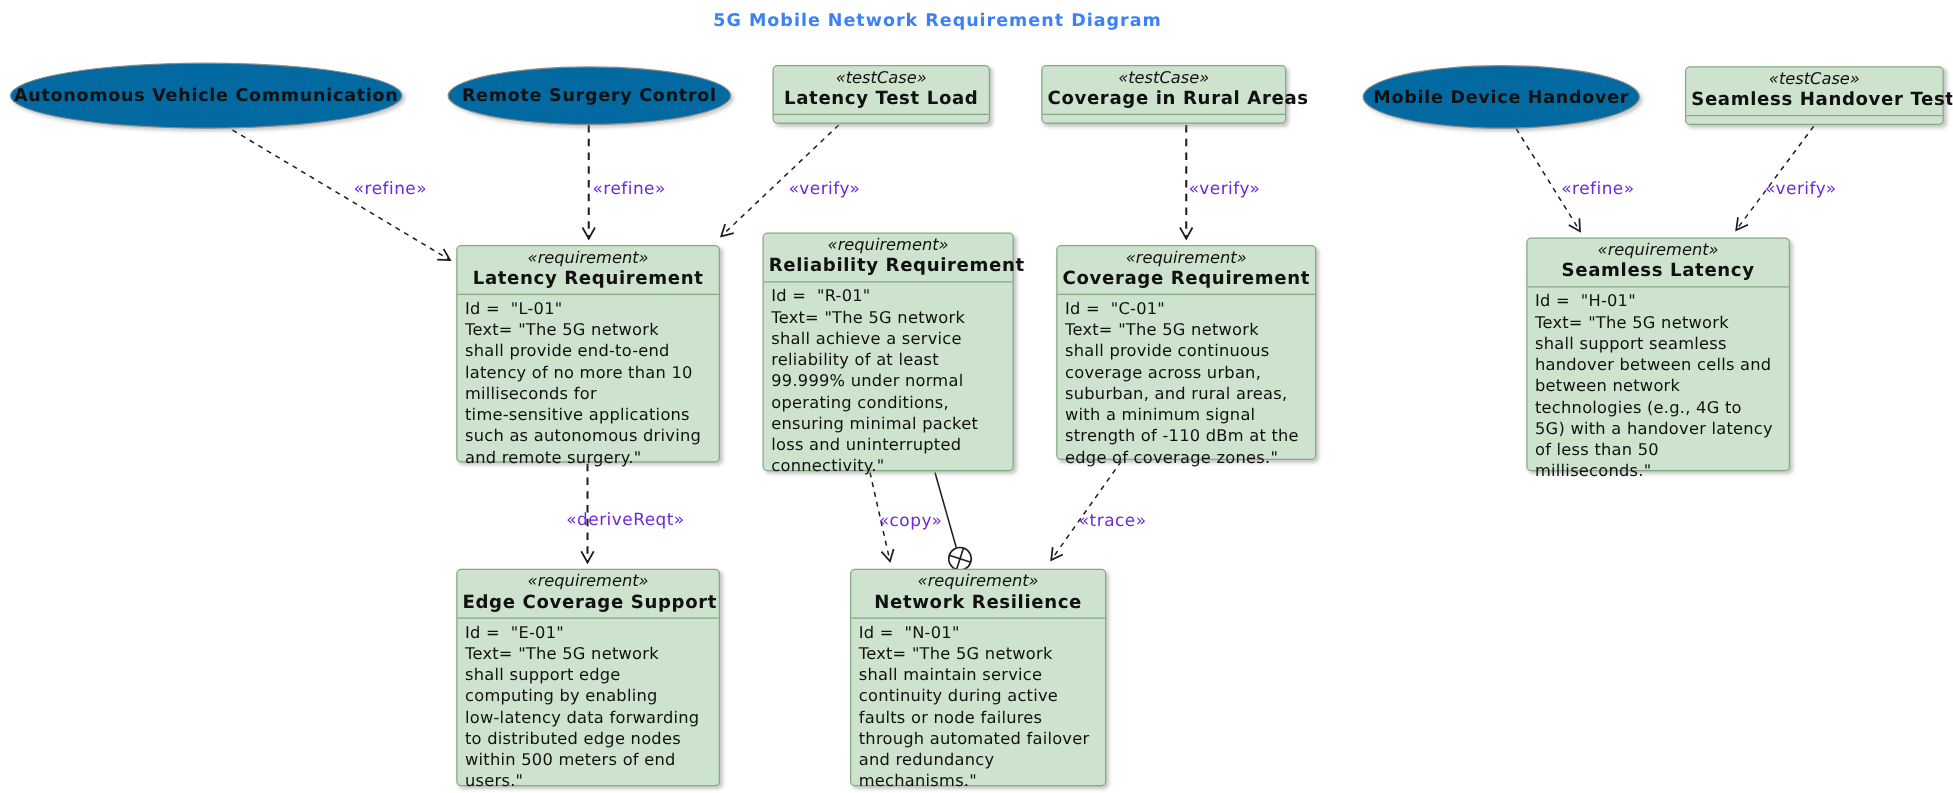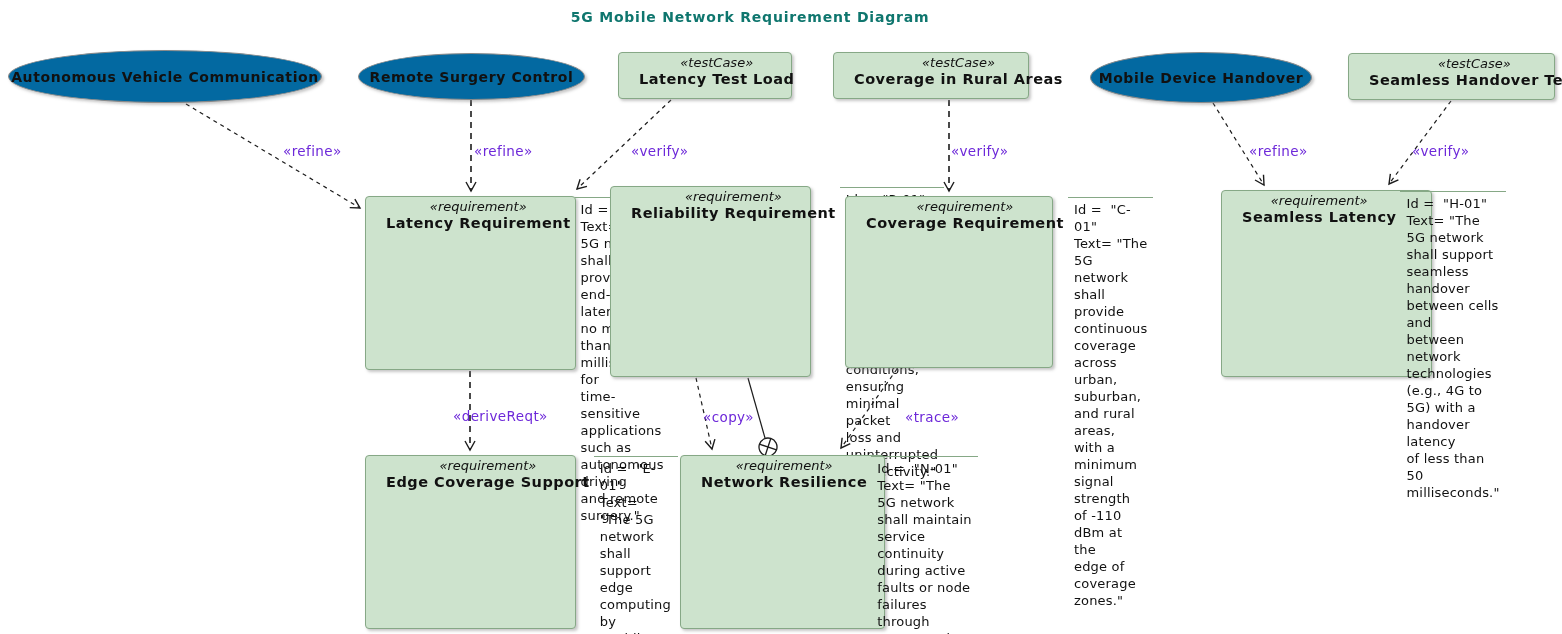--- a/index.html
+++ b/index.html
@@ -7,21 +7,21 @@
     position:relative;
     width:1562px;height:634px;
     background:#ffffff;
     font-family:"DejaVu Sans","Liberation Sans",sans-serif;
     color:#111;
     overflow:hidden;
   }
   .title{
     position:absolute;
     font-weight:bold;font-size:14px;letter-spacing:0.8px;
-    text-align:center;color:#0f766e;
+    text-align:center;color:#3b82f6;
   }
   
   .usecase{
     position:absolute;
     background:#0369a1;
     border:1.5px solid #8a8a8a;
     border-radius:50%;
     display:flex;align-items:center;justify-content:center;
     font-weight:bold;font-size:14px;letter-spacing:0.6px;
     text-align:center;
@@ -29,21 +29,21 @@
     box-sizing:border-box;
   }
   
   .node{
     position:absolute;
     background:#cde3cd;
     border:1.5px solid #86a886;
     border-radius:4px;
     box-shadow:2px 2px 3px rgba(130,130,130,0.45);
     box-sizing:border-box;
-    display:flex;flex-direction:row;padding-left:16px;
+    display:flex;flex-direction:column;
   }
   .node .hdr{
     padding:2px 4px 3px 4px;
     text-align:center;
     flex:0 0 auto;
   }
   .node .stereo{
     font-style:italic;font-size:13px;display:block;line-height:15px;
   }
   .node .name{
@@ -236,15 +236,15 @@
   </div>
 
   <span class="edge-label" style="left:283px;top:143px;">«refine»</span>
   <span class="edge-label" style="left:474px;top:143px;">«refine»</span>
   <span class="edge-label" style="left:631px;top:143px;">«verify»</span>
   <span class="edge-label" style="left:951px;top:143px;">«verify»</span>
   <span class="edge-label" style="left:1249px;top:143px;">«refine»</span>
   <span class="edge-label" style="left:1412px;top:143px;">«verify»</span>
   <span class="edge-label" style="left:453px;top:408px;">«deriveReqt»</span>
   <span class="edge-label" style="left:703px;top:409px;">«copy»</span>
-  <span class="edge-label" style="left:905px;top:409px;">«trace»</span>
+  <span class="edge-label" style="left:863px;top:409px;">«trace»</span>
 
 </div>
 
 </body></html>

